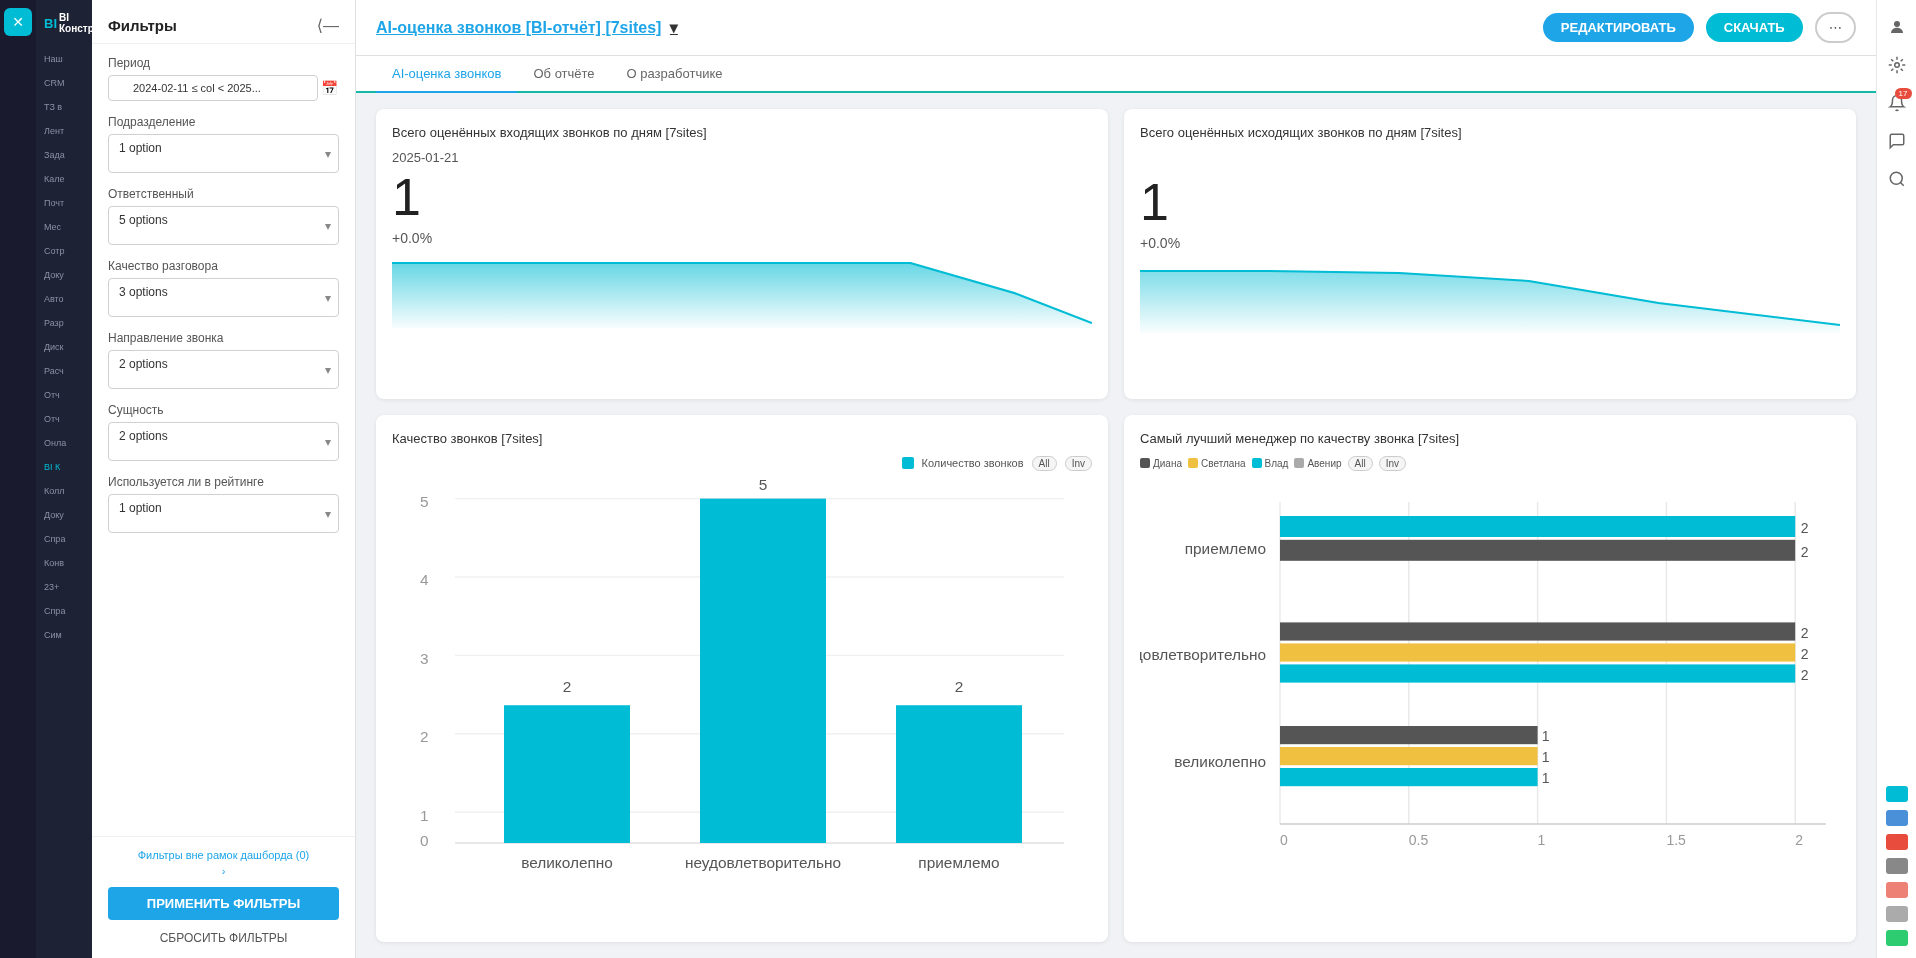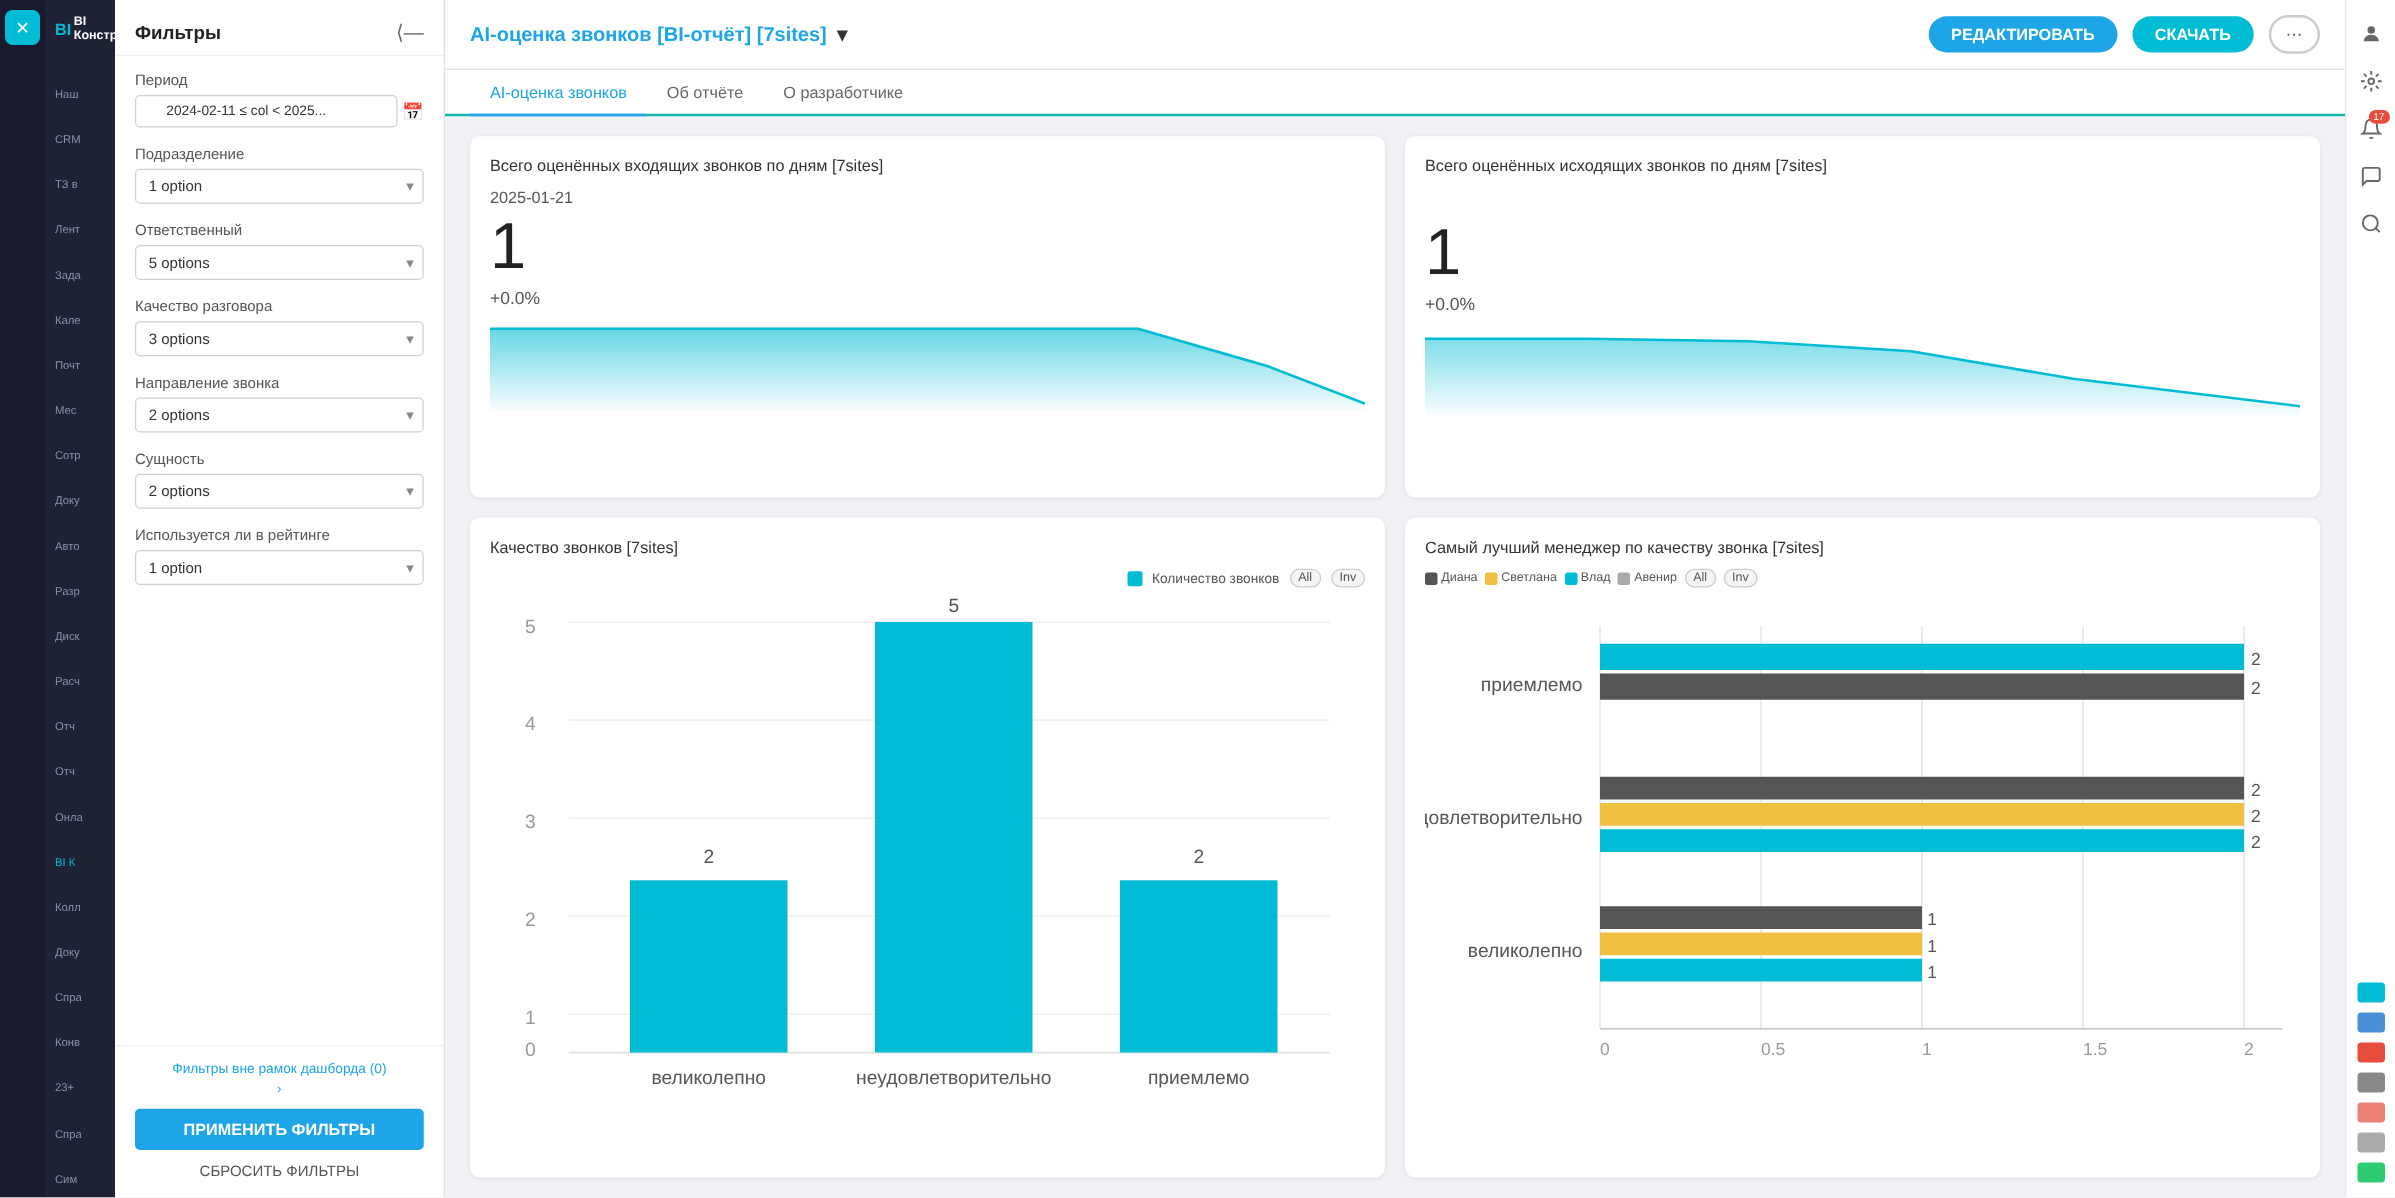--- a/index.html
+++ b/index.html
@@ -21,21 +21,21 @@
       display: flex; align-items: center; justify-content: center; cursor: pointer; color: white; font-size: 14px;
     }
 
     
     .left-nav {
       width: 56px;
       background: #1e2235;
       display: flex;
       flex-direction: column;
       padding: 8px 4px;
-      gap: 18px;
+      gap: 2px;
       flex-shrink: 0;
       overflow: hidden;
     }
     .left-nav .nav-logo {
       color: #00bcd4; font-weight: bold; font-size: 11px; padding: 4px; margin-bottom: 8px;
       display: flex; align-items: center; gap: 2px;
     }
     .left-nav .nav-item {
       color: #8892a4; font-size: 9px; padding: 6px 4px; border-radius: 4px;
       cursor: pointer; white-space: nowrap; overflow: hidden; text-overflow: ellipsis;
@@ -58,21 +58,21 @@
       padding: 16px 16px 8px;
       border-bottom: 1px solid #f0f0f0;
     }
     .sidebar-header h2 { font-size: 15px; font-weight: 600; color: #222; }
     .sidebar-collapse-btn { cursor: pointer; color: #666; font-size: 16px; }
 
     .sidebar-content { flex: 1; overflow-y: auto; padding: 12px 16px; }
     .filter-group { margin-bottom: 14px; }
     .filter-label { font-size: 12px; color: #555; margin-bottom: 5px; }
     .filter-select {
-      width: 100%; padding: 6px 28px 6px 10px; border: 1px solid #d0d0d0; border-radius: 4px;
+      width: 100%; padding: 6px 28px 17px 10px; border: 1px solid #d0d0d0; border-radius: 4px;
       font-size: 12px; color: #333; background: #fff; appearance: none; cursor: pointer;
       position: relative;
     }
     .select-wrapper { position: relative; }
     .select-wrapper::after {
       content: '▾'; position: absolute; right: 8px; top: 50%; transform: translateY(-50%);
       color: #888; pointer-events: none; font-size: 12px;
     }
 
     .sidebar-footer { padding: 12px 16px; border-top: 1px solid #f0f0f0; }
@@ -103,21 +103,21 @@
       background: #fff;
       border-bottom: 1px solid #e0e0e0;
       padding: 0 20px;
       display: flex;
       align-items: center;
       height: 56px;
       gap: 12px;
       flex-shrink: 0;
     }
     .topbar-title { font-size: 16px; font-weight: 600; color: #1da5e8; flex: 1; }
-    .topbar-title span { color: #333; }
+    .topbar-title span { color: #333; text-decoration: underline; }
     .topbar-dropdown-icon { color: #555; cursor: pointer; margin-left: 4px; }
     .topbar-btn {
       padding: 7px 18px; border-radius: 20px; border: none; font-size: 13px; font-weight: 600; cursor: pointer;
     }
     .btn-edit { background: #1da5e8; color: white; }
     .btn-download { background: #00bcd4; color: white; }
     .btn-more { background: none; border: 2px solid #ccc; border-radius: 20px; padding: 6px 12px; cursor: pointer; color: #555; }
 
     
     .tabs {

